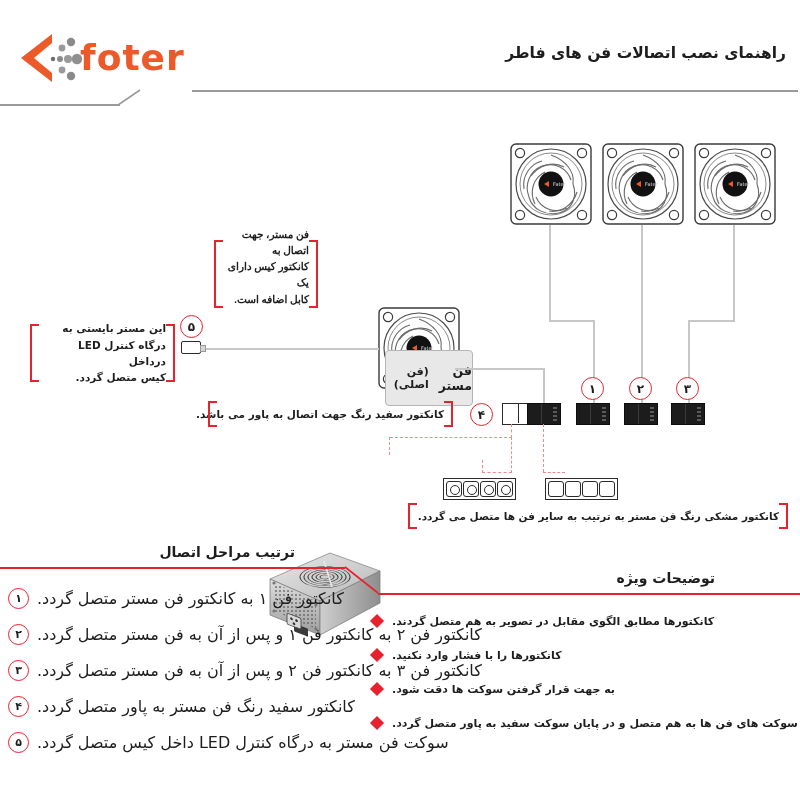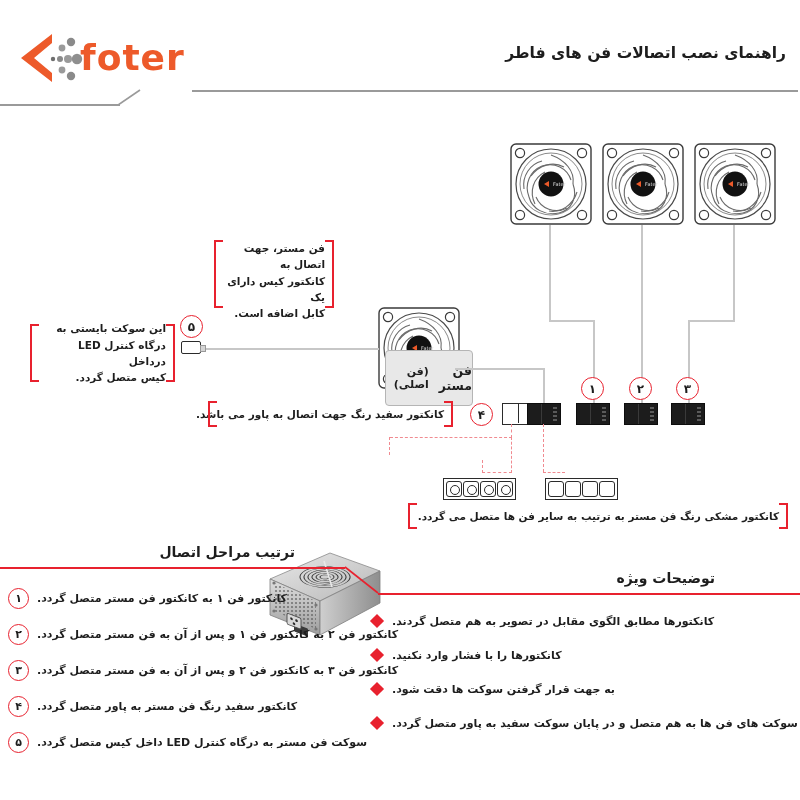--- a/index.html
+++ b/index.html
@@ -152,21 +152,21 @@
 
   
   #steps { position: absolute; left: 8px; top: 44px; width: 350px; }
   .step {
     position: relative; height: 36px;
     display: flex; flex-direction: row-reverse; align-items: center;
     justify-content: flex-start; direction: rtl; gap: 8px;
   }
   .step .marker { position: static; flex: 0 0 auto; width: 21px; height: 21px; font-size: 11px; }
   .step .txt {
-    font-size: 11px; font-weight: 700; color: #1d1d1d;
+    font-size: 16px; font-weight: 400; color: #1d1d1d;
     white-space: nowrap; text-align: right;
   }
 
   
   #notes { position: absolute; right: 8px; top: 68px; width: 420px; }
   .note {
     position: relative; height: 34px;
     display: flex; flex-direction: row-reverse; align-items: center;
     justify-content: flex-start; direction: rtl; gap: 10px;
   }
@@ -349,31 +349,31 @@
     <div class="conn-black" style="left:576px; top:291px;"></div>
     <div class="conn-black" style="left:624px; top:291px;"></div>
     <div class="conn-black" style="left:671px; top:291px;"></div>
 
     <div class="marker" style="left:581px; top:265px;">۱</div>
     <div class="marker" style="left:629px; top:265px;">۲</div>
     <div class="marker" style="left:676px; top:265px;">۳</div>
     <div class="marker" style="left:470px; top:291px;">۴</div>
     <div class="marker" style="left:180px; top:203px;">۵</div>
 
-    <div class="annot bracket" style="left:214px; top:128px; width:120px; height:68px; display:flex; align-items:flex-start;">
+    <div class="annot bracket" style="left:214px; top:128px; width:104px; height:68px; display:flex; align-items:flex-end;font-family:Liberation Serif, serif;">
       <div class="txt">
         <div>فن مستر، جهت اتصال به</div>
         <div>کانکتور کیس دارای یک</div>
         <div>کابل اضافه است.</div>
       </div>
     </div>
 
     <div class="annot bracket" style="left:30px; top:212px; width:145px; height:58px; display:flex; align-items:center;">
       <div class="txt">
-        <div>این سوکت بایستی به</div>
+        <div>این مستر بایستی به</div>
         <div>درگاه کنترل  LED   درداخل</div>
         <div>کیس متصل گردد.</div>
       </div>
     </div>
 
     <div class="annot bracket oneline" style="left:208px; top:289px; width:245px; height:26px; display:flex; align-items:center;">
       <div class="txt">کانکتور سفید رنگ جهت اتصال به پاور می باشد.</div>
     </div>
 
     <div class="annot bracket oneline" style="left:408px; top:391px; width:380px; height:26px; display:flex; align-items:center;">

